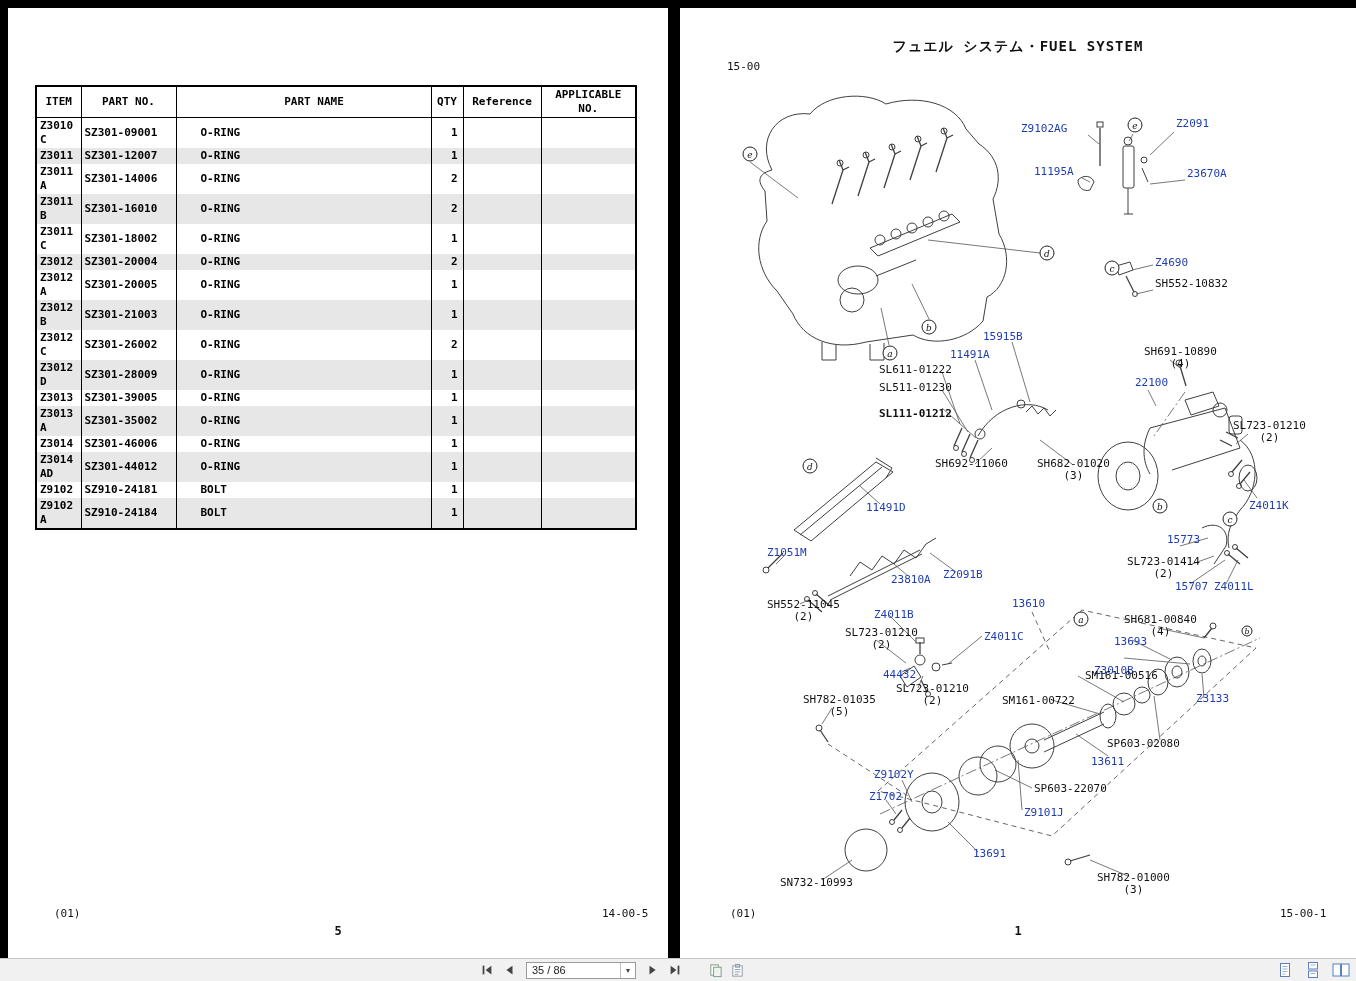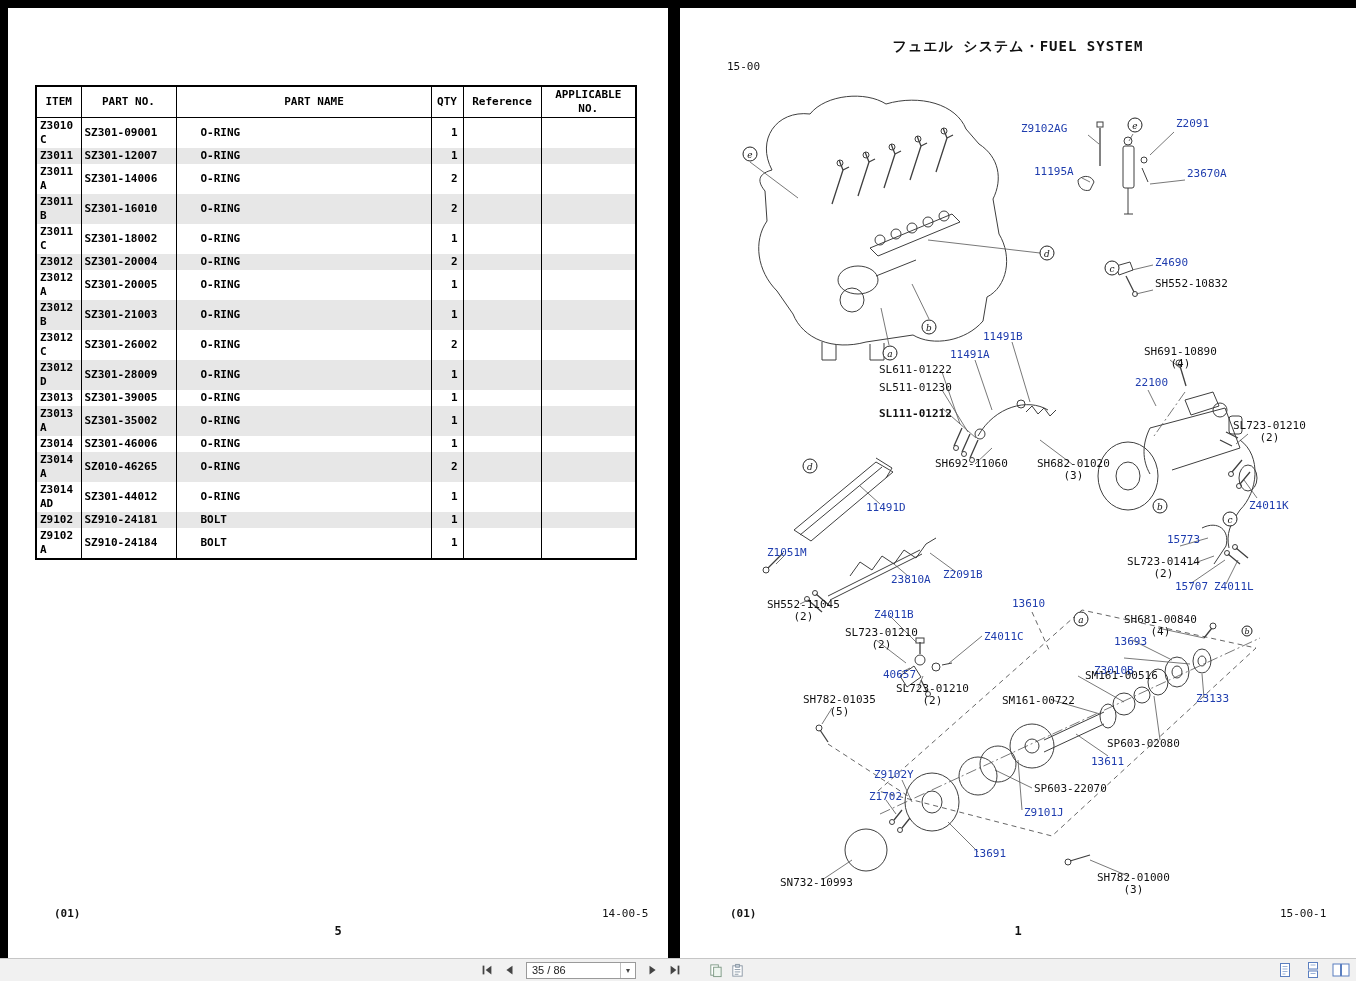--- a/index.html
+++ b/index.html
@@ -23,21 +23,21 @@
   .parts-table thead th { border-bottom: 1px solid #000; text-align: center; height: 17px; }
   .parts-table tbody tr:nth-child(even) { background: #e7e7e7; }
   .parts-table .c0 { width: 45px; word-break: break-all; }
   .parts-table .c1 { width: 95px; }
   .parts-table .c2 { width: 255px; padding-left: 24px; }
   .parts-table .c3 { width: 32px; }
   .parts-table td.c3 { text-align: right; padding-right: 5px; }
   .parts-table .c4 { width: 78px; }
   .parts-table .c5 { width: 95px; }
 
-  .pg-footer-left   { position: absolute; font-size: 11px; color: #111; font-weight: bold; }
+  .pg-footer-left   { position: absolute; font-size: 11px; color: #111; }
   .pg-footer-right  { position: absolute; font-size: 11px; color: #111; }
   .pg-footer-number { position: absolute; left: 0; right: 0; text-align: center;
                       font-size: 12px; font-weight: bold; color: #111; }
 
   
   .jp-title { position: absolute; top: 30px; left: 0; right: 0; text-align: center;
               font-size: 14px; font-weight: bold; color: #111; letter-spacing: 1px; }
   .section-code { position: absolute; left: 47px; top: 52px; font-size: 11px; color: #111; }
 
   .diagram-art { position: absolute; left: 0; top: 0; }
@@ -191,28 +191,20 @@
               <td class="c2">O-RING</td>
               <td class="c3">1</td>
               <td class="c4"></td>
               <td class="c5"></td>
             </tr>
             <tr>
               <td class="c0">Z3014</td>
               <td class="c1">SZ301-46006</td>
               <td class="c2">O-RING</td>
               <td class="c3">1</td>
-              <td class="c4"></td>
-              <td class="c5"></td>
-            </tr>
-            <tr>
-              <td class="c0">Z3014A</td>
-              <td class="c1">SZ010-46265</td>
-              <td class="c2">O-RING</td>
-              <td class="c3">2</td>
               <td class="c4"></td>
               <td class="c5"></td>
             </tr>
             <tr>
               <td class="c0">Z3014AD</td>
               <td class="c1">SZ301-44012</td>
               <td class="c2">O-RING</td>
               <td class="c3">1</td>
               <td class="c4"></td>
               <td class="c5"></td>
@@ -384,21 +376,21 @@
         <path class="dash" d="M352 604 L370 644 M148 736 L228 788"></path>
       </svg>
 
       <div class="diagram-labels">
           <div class="dlabel blue" style="left: 341px; top: 115px;">Z9102AG</div>
           <div class="dlabel blue" style="left: 496px; top: 110px;">Z2091</div>
           <div class="dlabel blue" style="left: 354px; top: 158px;">11195A</div>
           <div class="dlabel blue" style="left: 507px; top: 160px;">23670A</div>
           <div class="dlabel blue" style="left: 475px; top: 249px;">Z4690</div>
           <div class="dlabel black" style="left: 475px; top: 270px;">SH552-10832</div>
-          <div class="dlabel blue" style="left: 303px; top: 323px;">11491B</div>
+          <div class="dlabel blue" style="left: 303px; top: 323px;">15915B</div>
           <div class="dlabel black" style="left: 456px; top: 338px; margin-left: 8px;">SH691-10890<div class="lqty">(4)</div></div>
           <div class="dlabel blue" style="left: 270px; top: 341px;">11491A</div>
           <div class="dlabel black" style="left: 199px; top: 356px;">SL611-01222</div>
           <div class="dlabel blue" style="left: 455px; top: 369px;">22100</div>
           <div class="dlabel black" style="left: 199px; top: 374px;">SL511-01230</div>
           <div class="dlabel black" style="left: 199px; top: 400px; font-weight: bold;">SL111-01212</div>
           <div class="dlabel black" style="left: 553px; top: 412px;">SL723-01210<div class="lqty">(2)</div></div>
           <div class="dlabel black" style="left: 255px; top: 450px;">SH692-11060</div>
           <div class="dlabel black" style="left: 357px; top: 450px;">SH682-01020<div class="lqty">(3)</div></div>
           <div class="dlabel blue" style="left: 186px; top: 494px;">11491D</div>
@@ -411,21 +403,21 @@
           <div class="dlabel blue" style="left: 495px; top: 573px;">15707</div>
           <div class="dlabel blue" style="left: 534px; top: 573px;">Z4011L</div>
           <div class="dlabel black" style="left: 87px; top: 591px;">SH552-11045<div class="lqty">(2)</div></div>
           <div class="dlabel blue" style="left: 194px; top: 601px;">Z4011B</div>
           <div class="dlabel blue" style="left: 332px; top: 590px;">13610</div>
           <div class="dlabel black" style="left: 444px; top: 606px;">SH681-00840<div class="lqty">(4)</div></div>
           <div class="dlabel black" style="left: 165px; top: 619px;">SL723-01210<div class="lqty">(2)</div></div>
           <div class="dlabel blue" style="left: 304px; top: 623px;">Z4011C</div>
           <div class="dlabel blue" style="left: 434px; top: 628px;">13693</div>
           <div class="dlabel blue" style="left: 414px; top: 646px; margin-top: 11px;">Z3010B</div>
-          <div class="dlabel blue" style="left: 203px; top: 661px;">40657</div>
+          <div class="dlabel blue" style="left: 203px; top: 661px;">44432</div>
           <div class="dlabel black" style="left: 365px; top: 662px; margin-left: 40px;">SM161-00516</div>
           <div class="dlabel black" style="left: 216px; top: 675px;">SL723-01210<div class="lqty">(2)</div></div>
           <div class="dlabel black" style="left: 322px; top: 687px;">SM161-00722</div>
           <div class="dlabel black" style="left: 123px; top: 686px;">SH782-01035<div class="lqty">(5)</div></div>
           <div class="dlabel blue" style="left: 516px; top: 685px;">Z3133</div>
           <div class="dlabel black" style="left: 427px; top: 730px;">SP603-02080</div>
           <div class="dlabel blue" style="left: 411px; top: 748px;">13611</div>
           <div class="dlabel blue" style="left: 194px; top: 761px;">Z9102Y</div>
           <div class="dlabel black" style="left: 354px; top: 775px;">SP603-22070</div>
           <div class="dlabel blue" style="left: 189px; top: 783px;">Z1702</div>

